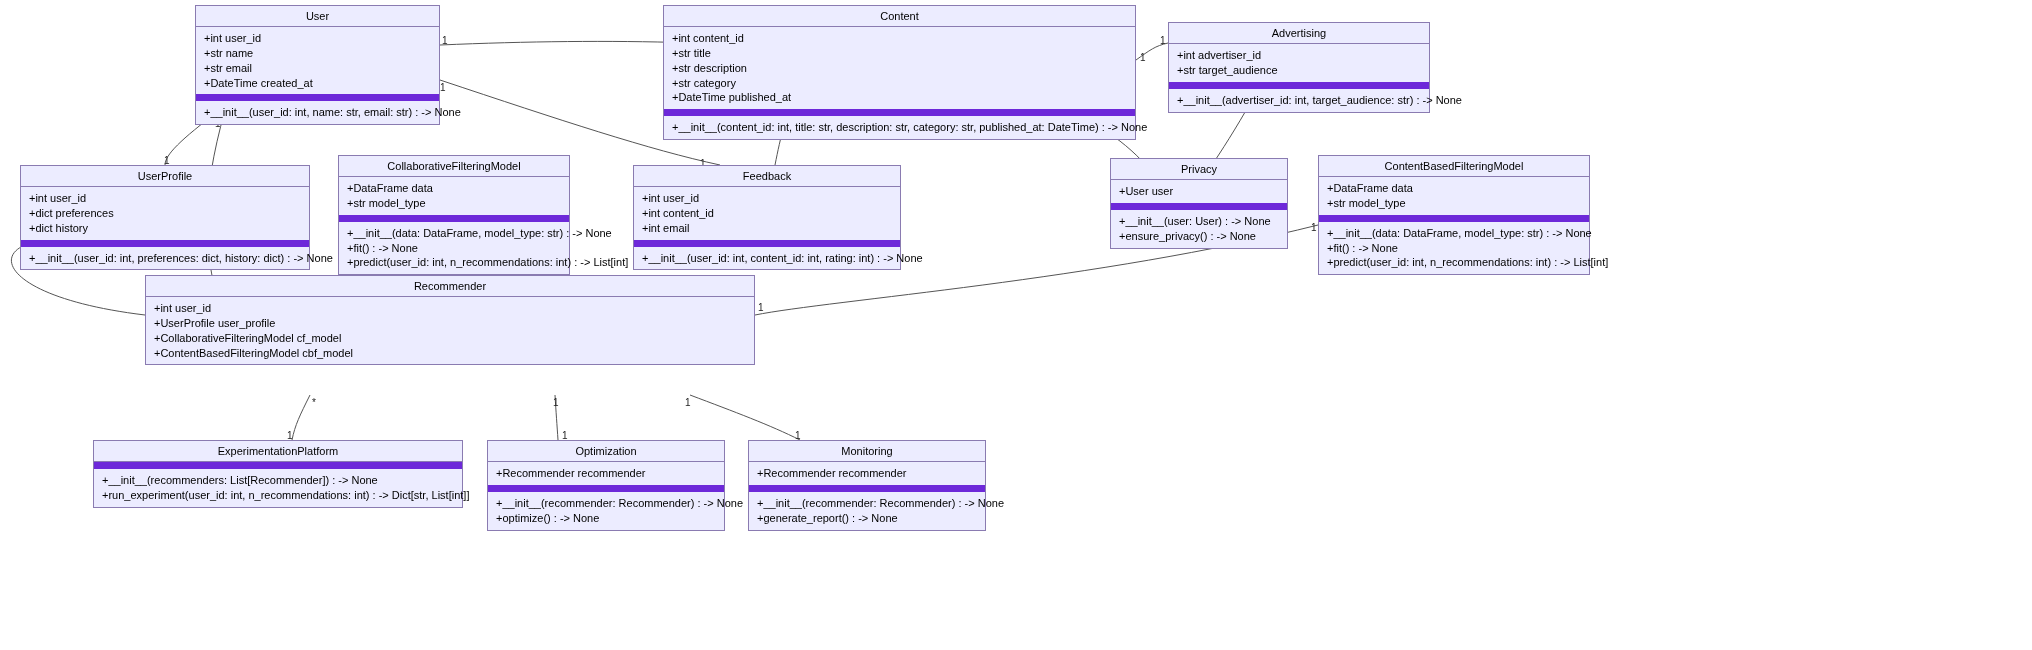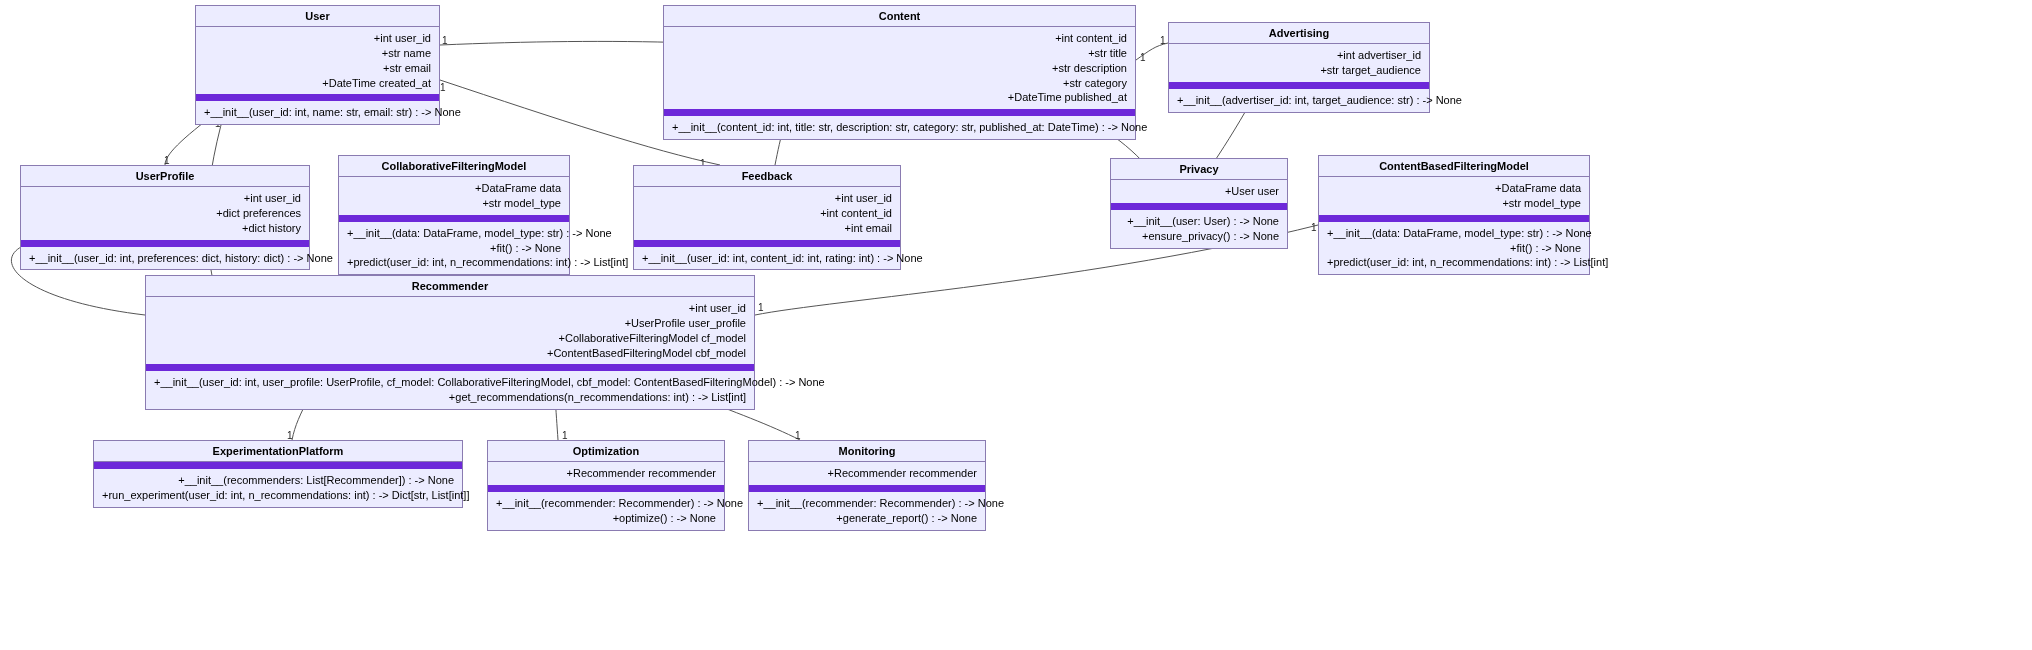--- a/index.html
+++ b/index.html
@@ -15,24 +15,24 @@
   }
   svg.lines { position:absolute; left:0; top:0; width:2032px; height:650px; pointer-events:none; }
   .cls {
     position:absolute;
     border:1px solid #8a7bb1;
     background:#ECECFF;
     display:flex; flex-direction:column;
     box-sizing:border-box;
   }
   .cls .hdr {
-    text-align:center; font-weight:700; padding:4px 8px;
+    text-align:center; font-weight:400; padding:4px 8px;
     border-bottom:1px solid #8a7bb1;
   }
-  .cls .sec { padding:4px 8px; line-height:1.35;text-align:right; }
+  .cls .sec { padding:4px 8px; line-height:1.35; }
   .cls .sec div { white-space:nowrap; }
   .cls .sep { border-top:7px solid #6d28d9; }
   .mult { position:absolute; font-size:10px; color:#222; }
 </style>
 </head>
 <body>
 
 <svg class="lines">
 
   <path d="M220,110 C180,140 165,155 165,165" stroke="#555" fill="none"></path>
@@ -187,24 +187,20 @@
 </div>
 
 <div class="cls" style="left:145px; top:275px; width:610px">
   <div class="hdr">Recommender</div>
   <div class="sec">
     <div>+int user_id</div>
     <div>+UserProfile user_profile</div>
     <div>+CollaborativeFilteringModel cf_model</div>
     <div>+ContentBasedFilteringModel cbf_model</div>
   </div>
-  <div class="sec sep">
-    <div>+__init__(user_id: int, user_profile: UserProfile, cf_model: CollaborativeFilteringModel, cbf_model: ContentBasedFilteringModel) : -&gt; None</div>
-    <div>+get_recommendations(n_recommendations: int) : -&gt; List[int]</div>
-  </div>
 </div>
 
 <div class="cls" style="left:93px; top:440px; width:370px">
   <div class="hdr">ExperimentationPlatform</div>
   <div class="sec sep">
     <div>+__init__(recommenders: List[Recommender]) : -&gt; None</div>
     <div>+run_experiment(user_id: int, n_recommendations: int) : -&gt; Dict[str, List[int]]</div>
   </div>
 </div>
 

